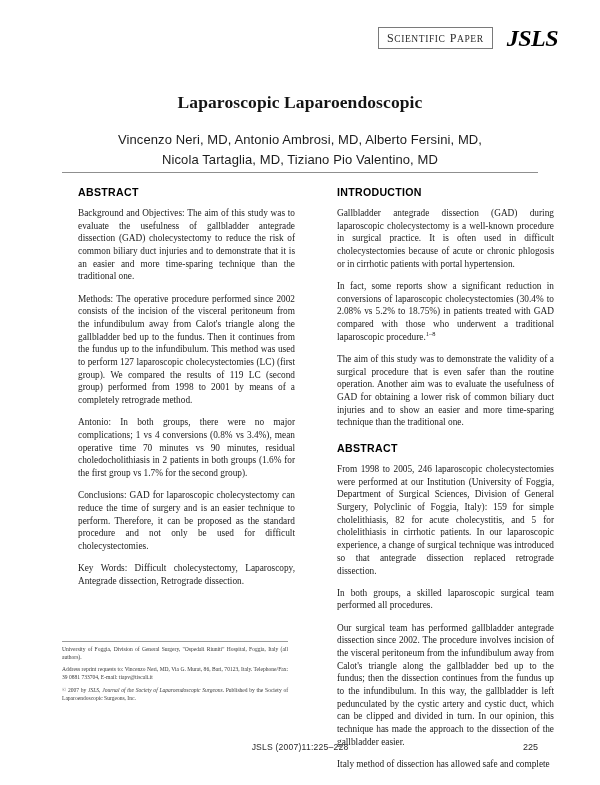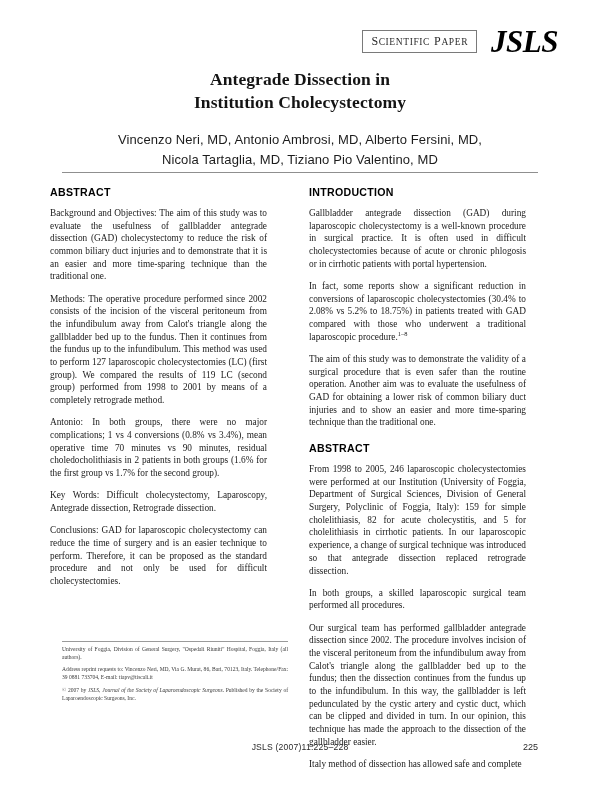--- a/index.html
+++ b/index.html
@@ -38,21 +38,21 @@
     letter-spacing: 0.6px;
     color: #2b2b2b;
     line-height: 1.1;
     white-space: nowrap;
   }
   .sci-paper-box .cap { font-size: 14px; }
   .jsls-logo {
     font-family: "Liberation Serif", serif;
     font-style: italic;
     font-weight: bold;
-    font-size: 31px;
+    font-size: 24px;
     letter-spacing: -0.5px;
     color: #000;
     line-height: 1;
   }
 
   
   .title-block {
     position: absolute;
     top: 68px;
     left: 62px;
@@ -83,21 +83,21 @@
     width: 476px;
     height: 1px;
     background: #8f8f8f;
   }
   .rule-top { top: 172px; }
 
   
   .columns {
     position: absolute;
     top: 186px;
-    left: 50px;
+    left: 78px;
     width: 476px;
     display: flex;
     gap: 42px;
     justify-content: flex-end;
   }
   .col { width: 226px; }
 
   .sec-head {
     font-family: "Liberation Sans", sans-serif;
     font-weight: bold;
@@ -180,45 +180,45 @@
 
   <div class="masthead">
     <div class="sci-paper-box">
       <span class="cap"><span style="font-size:12px">S</span><span style="font-size:9.5px">CIENTIFIC</span> <span style="font-size:12px">P</span><span style="font-size:9.5px">APER</span></span>
     </div>
     <div class="jsls-logo">JSLS</div>
   </div>
 
   <div class="title-block">
     <h1 class="doc-title">
-      <span>Antegrade Dissection in</span><br>
-      <span>Institution Cholecystectomy</span>
+      <br>
+      <span>Laparoscopic Laparoendoscopic</span>
     </h1>
     <div class="authors">
       <span>Vincenzo Neri, MD, Antonio Ambrosi, MD, Alberto Fersini, MD,</span><br>
       <span>Nicola Tartaglia, MD, Tiziano Pio Valentino, MD</span>
     </div>
   </div>
 
   <div class="rule rule-top"></div>
 
   <div class="columns">
 
     <div class="col">
       <h2 class="sec-head">ABSTRACT</h2>
 
       <p class="body"><span class="lead">Background and Objectives:</span><span> The aim of this study was to evaluate the usefulness of gallbladder antegrade dissection (GAD) cholecystectomy to reduce the risk of common biliary duct injuries and to demonstrate that it is an easier and more time-sparing technique than the traditional one.</span></p>
 
       <p class="body"><span class="lead">Methods:</span><span> The operative procedure performed since 2002 consists of the incision of the visceral peritoneum from the infundibulum away from Calot's triangle along the gallbladder bed up to the fundus. Then it continues from the fundus up to the infundibulum. This method was used to perform 127 laparoscopic cholecystectomies (LC) (first group). We compared the results of 119 LC (second group) performed from 1998 to 2001 by means of a completely retrograde method.</span></p>
 
       <p class="body"><span class="lead">Antonio:</span><span> In both groups, there were no major complications; 1 vs 4 conversions (0.8% vs 3.4%), mean operative time 70 minutes vs 90 minutes, residual choledocholithiasis in 2 patients in both groups (1.6% for the first group vs 1.7% for the second group).</span></p>
 
+      <p class="body"><span class="lead">Conclusions:</span><span> GAD for laparoscopic cholecystectomy can reduce the time of surgery and is an easier technique to perform. Therefore, it can be proposed as the standard procedure and not only be used for difficult cholecystectomies.</span></p>
+
       <p class="body"><span class="lead">Key Words:</span><span> Difficult cholecystectomy, Laparoscopy, Antegrade dissection, Retrograde dissection.</span></p>
-
-      <p class="body"><span class="lead">Conclusions:</span><span> GAD for laparoscopic cholecystectomy can reduce the time of surgery and is an easier technique to perform. Therefore, it can be proposed as the standard procedure and not only be used for difficult cholecystectomies.</span></p>
     </div>
 
     <div class="col">
       <h2 class="sec-head">INTRODUCTION</h2>
 
       <p class="body">Gallbladder antegrade dissection (GAD) during laparoscopic cholecystectomy is a well-known procedure in surgical practice. It is often used in difficult cholecystectomies because of acute or chronic phlogosis or in cirrhotic patients with portal hypertension.</p>
 
       <p class="body"><span>In fact, some reports show a significant reduction in conversions of laparoscopic cholecystectomies (30.4% to 2.08% vs 5.2% to 18.75%) in patients treated with GAD compared with those who underwent a traditional laparoscopic procedure.</span><sup>1–8</sup></p>
 
       <p class="body">The aim of this study was to demonstrate the validity of a surgical procedure that is even safer than the routine operation. Another aim was to evaluate the usefulness of GAD for obtaining a lower risk of common biliary duct injuries and to show an easier and more time-sparing technique than the traditional one.</p>

